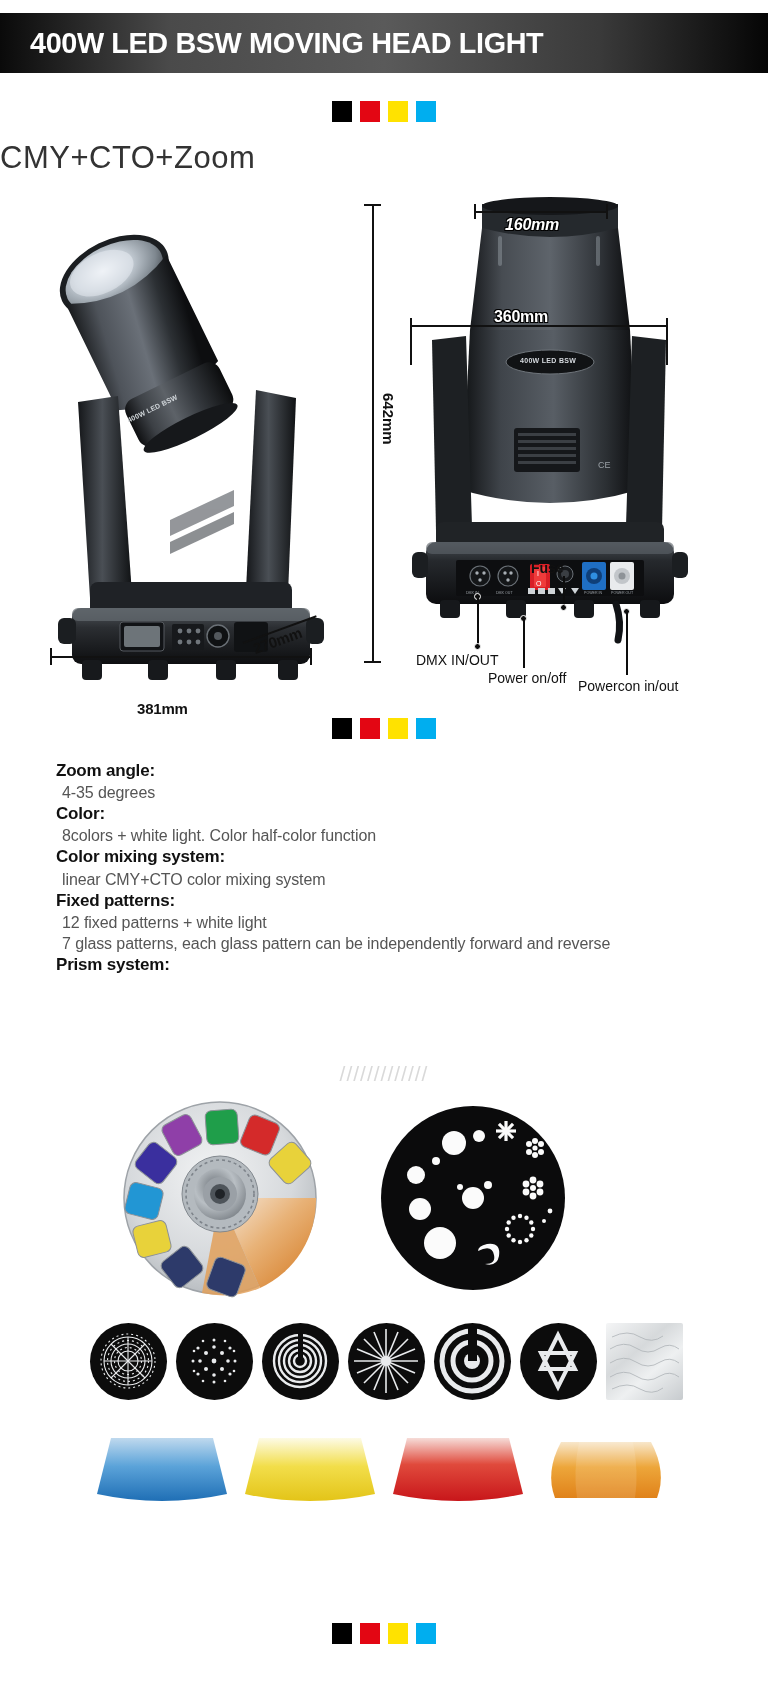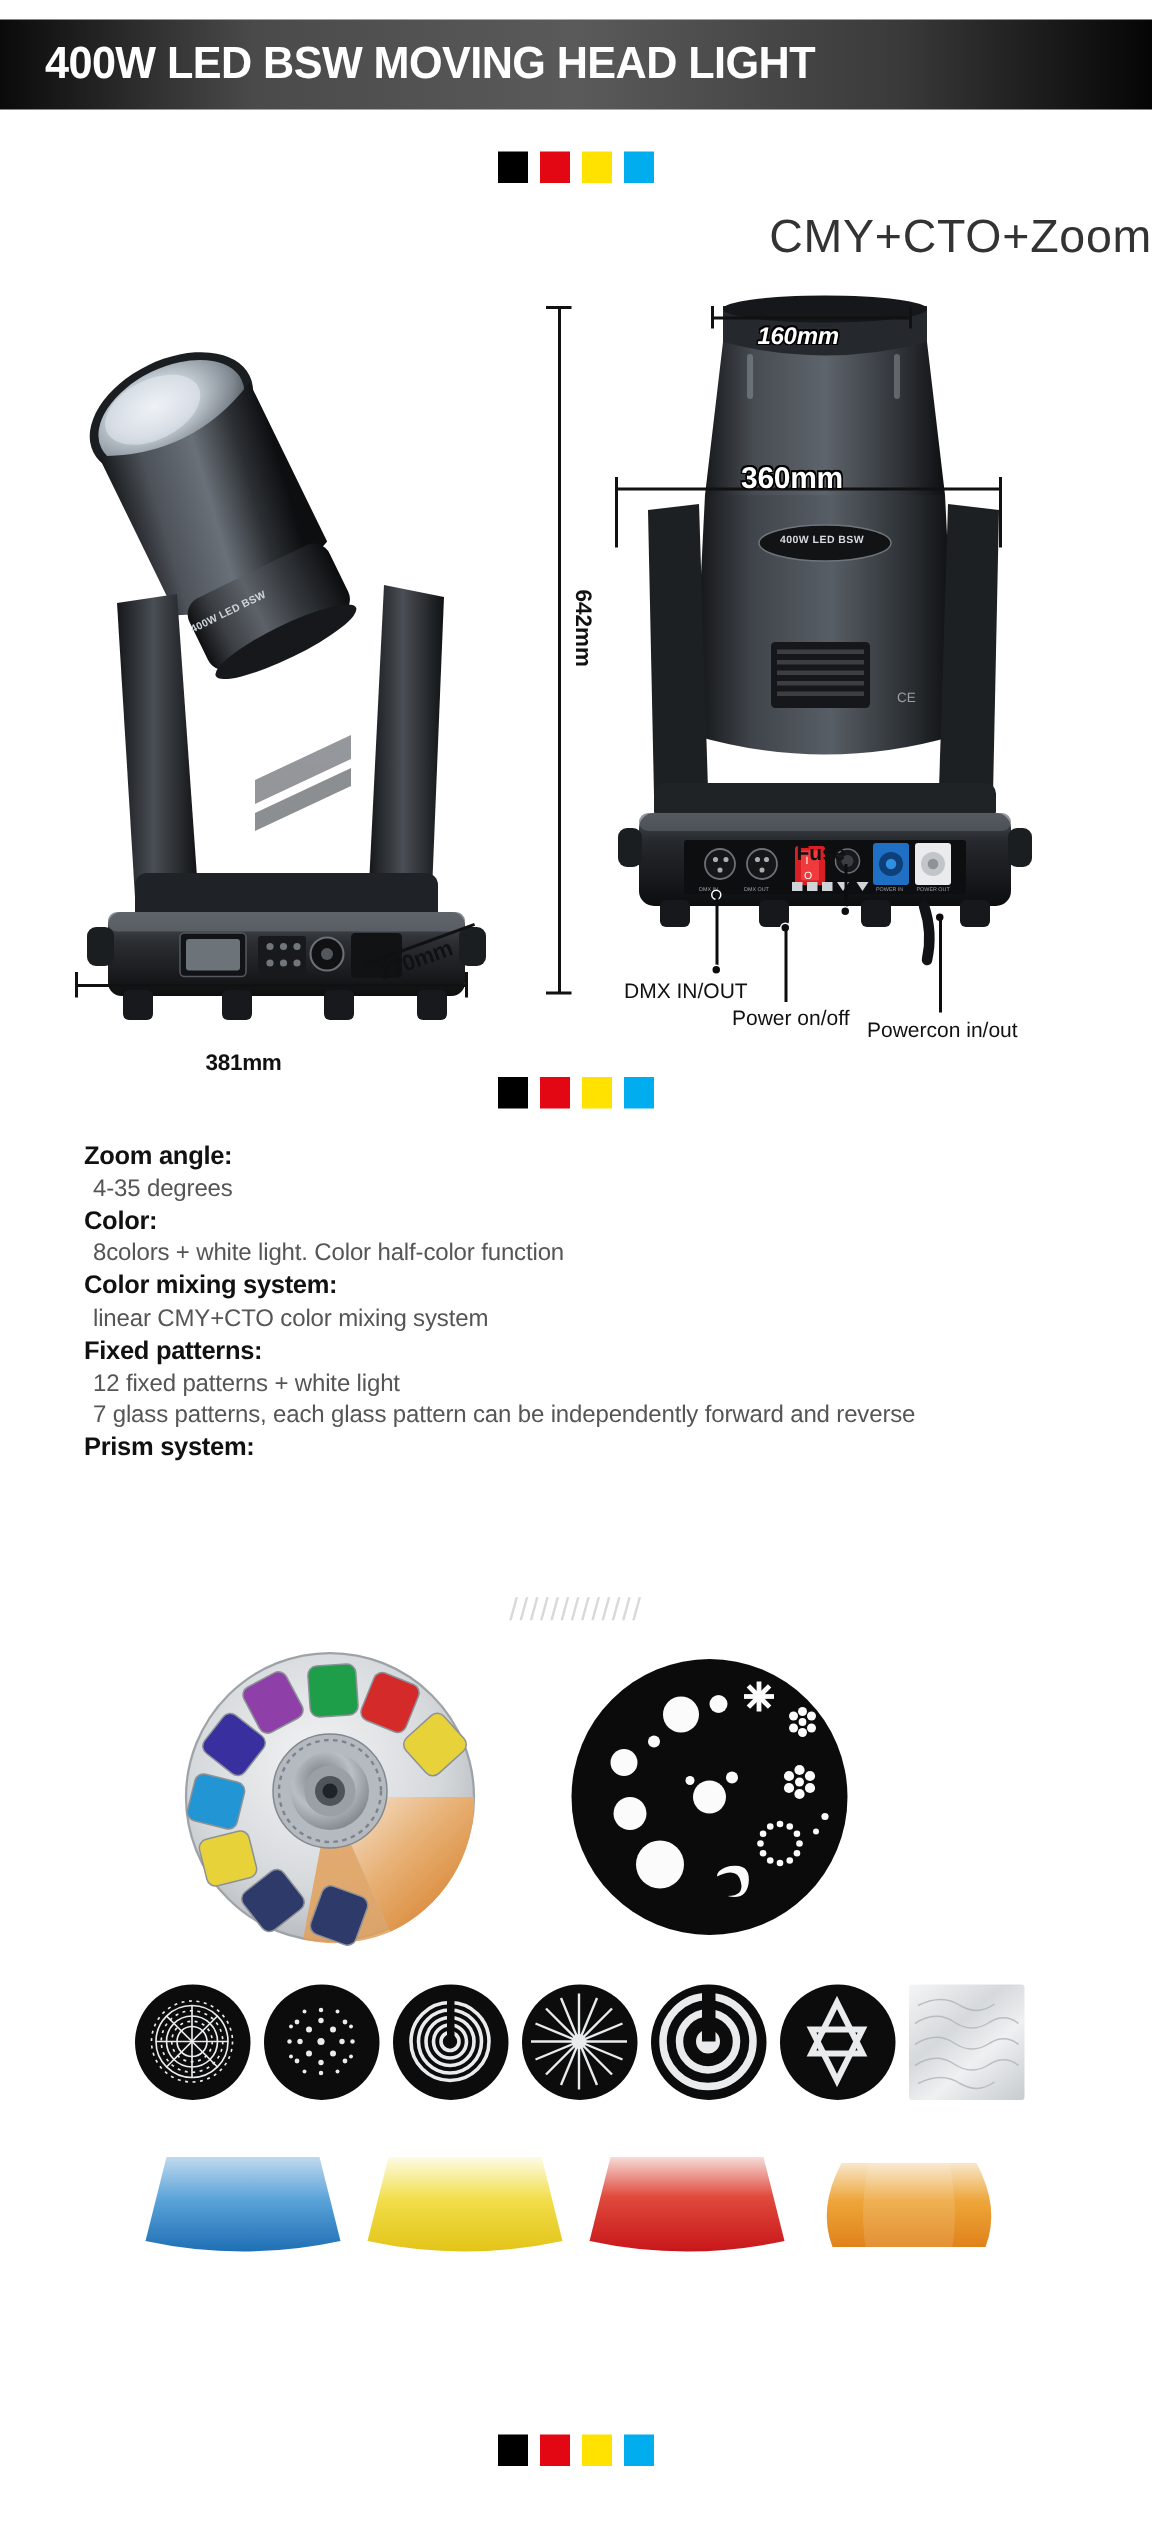--- a/index.html
+++ b/index.html
@@ -24,21 +24,21 @@
 
   
   .swatch-row { display: flex; justify-content: center; gap: 8px; }
   .swatch { width: 20px; height: 21px; }
   #swatches-top { position: absolute; left: 0; top: 101px; width: 768px; }
   #swatches-mid { position: absolute; left: 0; top: 718px; width: 768px; }
   #swatches-bottom { position: absolute; left: 0; top: 1623px; width: 768px; }
 
   
   .subtitle {
-    position: absolute; left: 0; top: 140px; width: 768px; text-align: right;
+    position: absolute; left: 0; top: 140px; width: 768px; text-align: left;
     font-size: 31px; color: #333; font-weight: 400; letter-spacing: 0.5px;
   }
 
   
   .stage { position: absolute; left: 0; top: 190px; width: 768px; height: 520px; }
   .dim-label {
     position: absolute; font-size: 15px; font-weight: 700; color: #111;
     white-space: nowrap; letter-spacing: -0.2px;
   }
   .dim-label.light {
@@ -310,21 +310,21 @@
   <div class="dim-label" style="left:520px;top:167px;font-size:7px;color:#d7dbe0;font-weight:700;letter-spacing:0.3px;">400W LED BSW</div>
 
   <div class="dim-line hline" style="left:474px;top:21px;width:134px;"></div>
   <div class="tick" style="left:474px;top:14px;width:1.5px;height:15px;"></div>
   <div class="tick" style="left:606px;top:14px;width:1.5px;height:15px;"></div>
   <div class="dim-label light" style="left:505px;top:26px;font-size:16px;font-style:italic;">160mm</div>
 
   <div class="dim-line hline" style="left:410px;top:135px;width:258px;"></div>
   <div class="tick" style="left:410px;top:128px;width:1.5px;height:15px;"></div>
   <div class="tick" style="left:666px;top:128px;width:1.5px;height:15px;"></div>
-  <div class="dim-label light" style="left:494px;top:118px;font-size:20px;">360mm</div>
+  <div class="dim-label light" style="left:494px;top:118px;font-size:16px;">360mm</div>
   <div class="dim-line vline" style="left:410px;top:135px;height:40px;"></div>
   <div class="dim-line vline" style="left:666px;top:135px;height:40px;"></div>
 
   <div class="callout-text" style="left:531px;top:370px;font-weight:700;color:#111;">Fuse</div>
   <div class="callout-line" style="left:563px;top:386px;width:1.6px;height:32px;"></div>
   <div class="callout-dot" style="left:560px;top:414px;"></div>
 
   <div class="callout-dot" style="left:474px;top:403px;"></div>
   <div class="callout-line" style="left:477px;top:408px;width:1.6px;height:48px;"></div>
   <div class="callout-dot" style="left:474px;top:453px;"></div>

